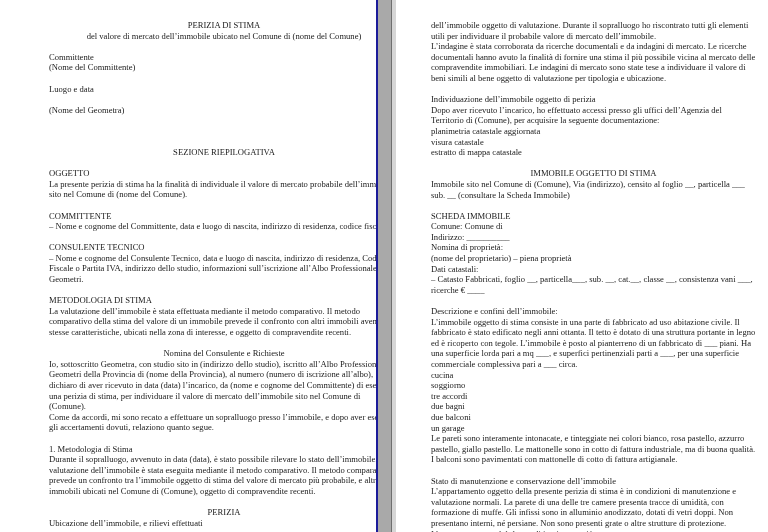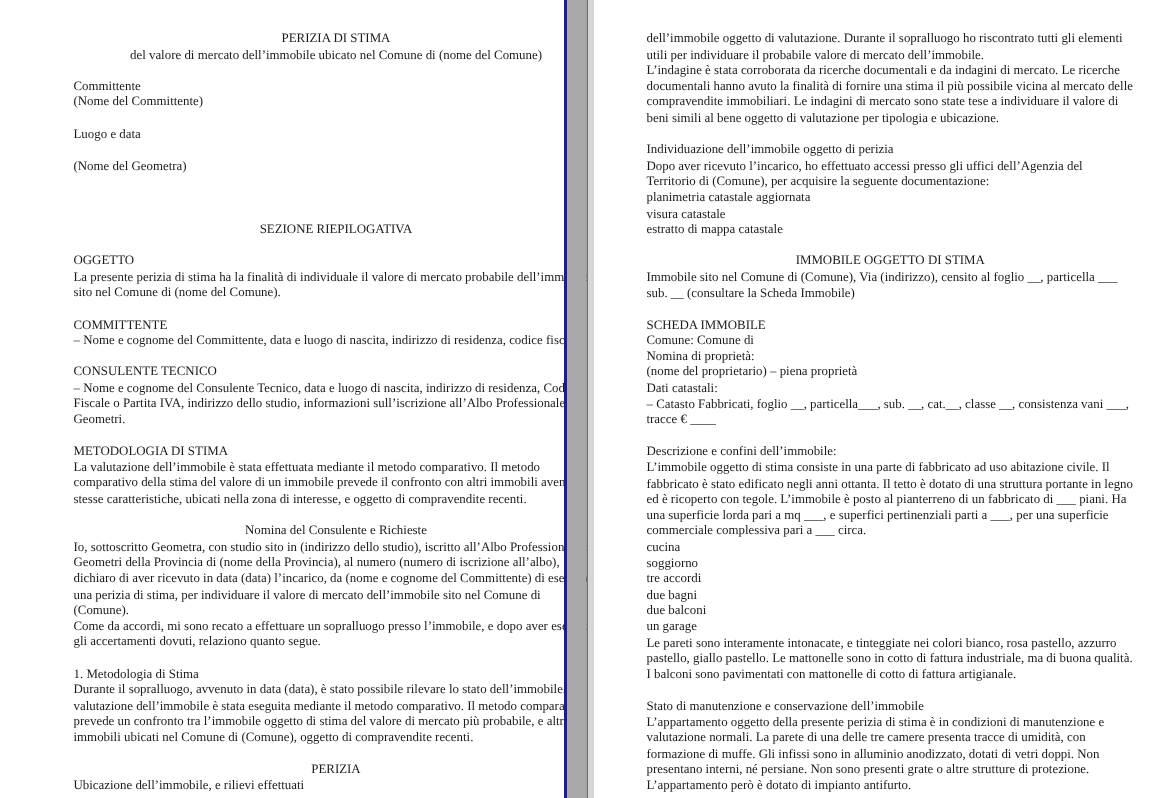--- a/index.html
+++ b/index.html
@@ -153,25 +153,26 @@
       <p>Dopo aver ricevuto l’incarico, ho effettuato accessi presso gli uffici dell’Agenzia del Territorio di (Comune), per acquisire la seguente documentazione:</p>
       <p>planimetria catastale aggiornata</p>
       <p>visura catastale</p>
       <p>estratto di mappa catastale</p>
       <div class="gap"></div>
       <p class="center">IMMOBILE OGGETTO DI STIMA</p>
       <p>Immobile sito nel Comune di (Comune), Via (indirizzo), censito al foglio __, particella ___ sub. __ (consultare la Scheda Immobile)</p>
       <div class="gap"></div>
       <p>SCHEDA IMMOBILE</p>
       <p>Comune:  Comune di</p>
+      <p>Indirizzo: __________</p>
       <p>Nomina di proprietà:</p>
       <p>(nome del proprietario) –  piena proprietà</p>
       <p>Dati catastali:</p>
       <p>– Catasto Fabbricati, foglio __, particella___, sub. __, cat.__, classe __, consistenza vani ___,</p>
-      <p>tracce € ____</p>
+      <p>ricerche € ____</p>
       <div class="gap"></div>
       <p>Descrizione e confini dell’immobile:</p>
       <p>L’immobile oggetto di stima consiste in una parte di fabbricato ad uso abitazione civile. Il fabbricato è stato edificato negli anni ottanta. Il tetto è dotato di una struttura portante in legno ed è ricoperto con tegole. L’immobile è posto al pianterreno di un fabbricato di ___ piani. Ha una superficie lorda pari a mq ___, e superfici pertinenziali parti a ___, per una superficie commerciale complessiva pari a ___ circa.</p>
       <p>cucina</p>
       <p>soggiorno</p>
       <p>tre accordi</p>
       <p>due bagni</p>
       <p>due balconi</p>
       <p>un garage</p>
       <p>Le pareti sono interamente intonacate, e tinteggiate nei colori bianco, rosa pastello, azzurro pastello, giallo pastello. Le mattonelle sono in cotto di fattura industriale, ma di buona qualità. I balconi sono pavimentati con mattonelle di cotto di fattura artigianale.</p>

